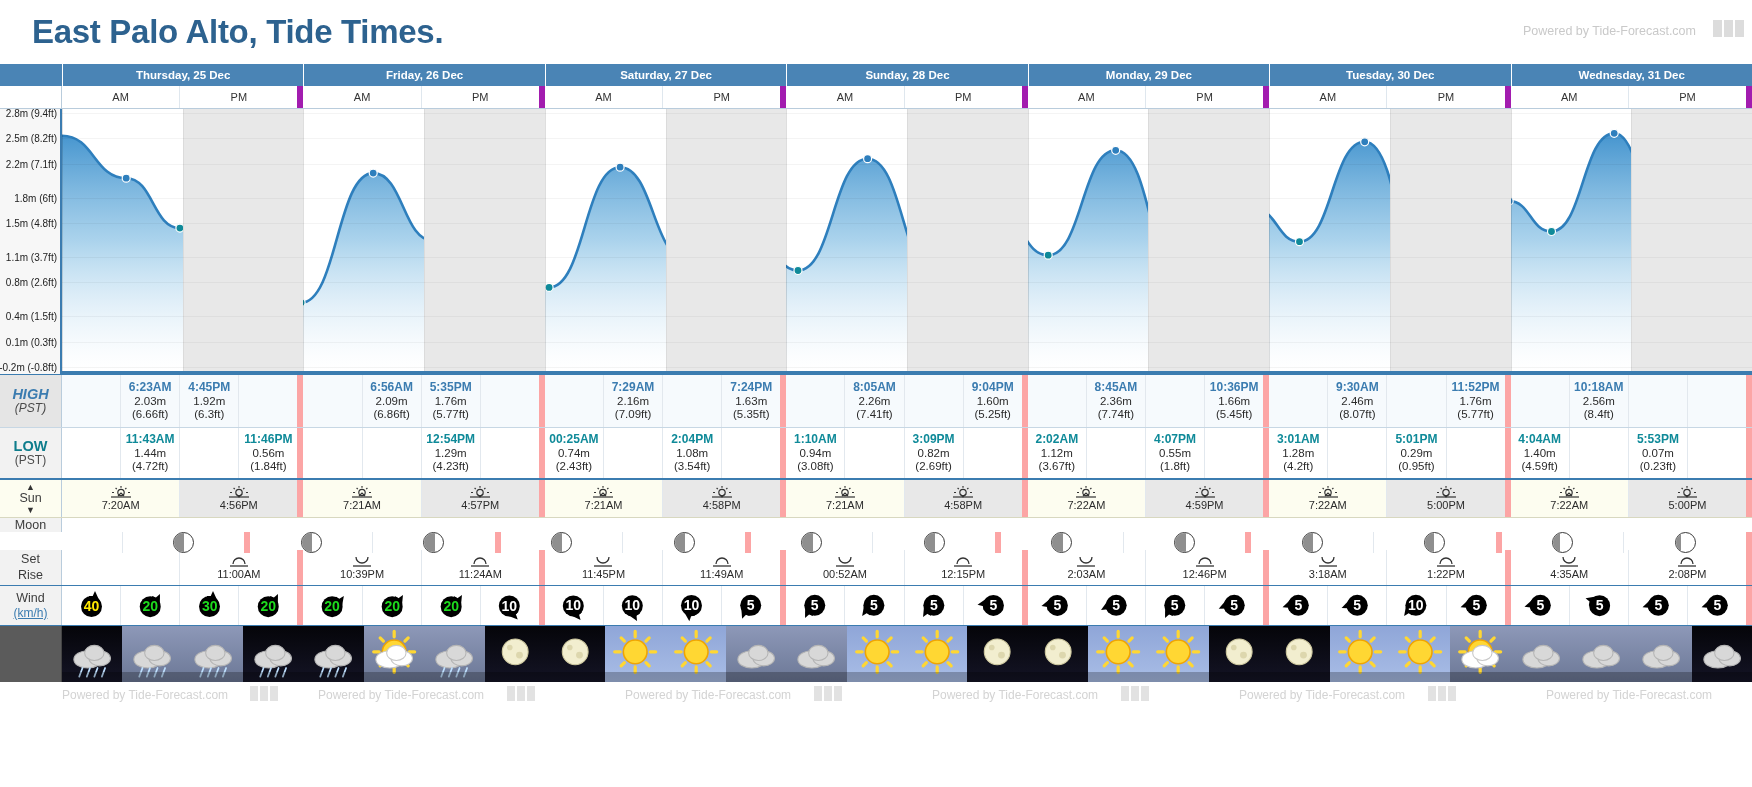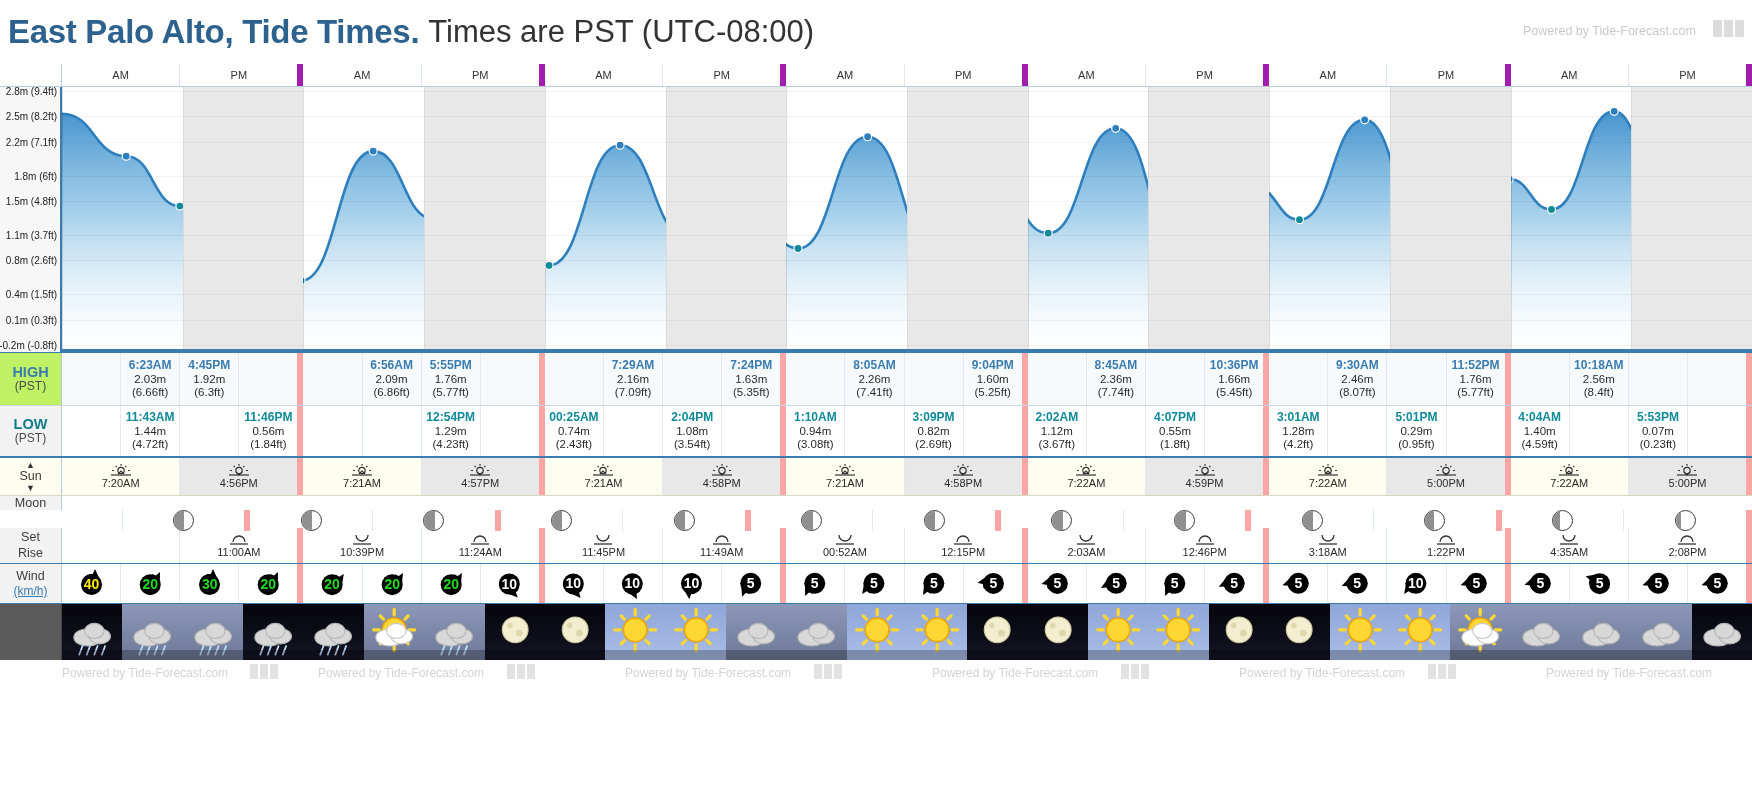--- a/index.html
+++ b/index.html
@@ -9,21 +9,21 @@
     background: #ffffff;
     overflow: hidden;
   }
   #app { position: relative; width: 1752px; height: 787px; }
 
   
   .header {
     height: 64px; position: relative;
     background: #ffffff;
     display: flex; align-items: center;
-    padding-left: 8px;
+    padding-left: 32px;
   }
   .title-strong {
     font-size: 33px; font-weight: bold; color: #2d628f;
     letter-spacing: -0.3px;
     white-space: nowrap;
   }
   .title-rest {
     font-size: 31px; color: #333333; font-weight: normal;
     margin-left: 9px; white-space: nowrap;
   }
@@ -91,21 +91,21 @@
   .cell {
     flex: 1 1 0; border-right: 1px solid #e2e8ee;
     display: flex; flex-direction: column; align-items: center; justify-content: center;
     text-align: center; font-size: 11.5px; color: #2b2b2b; line-height: 1.18;
     overflow: hidden;
   }
   .cell.daysep { border-right: 6px solid #fca5a5; }
 
   
   .row-high { height: 54px; background: #f6fafd; border-bottom: 1px solid #c7d7e4; border-top: 1px solid #3b7cb0;}
-  .row-high .rowlabel { background: #bef264; }
+  .row-high .rowlabel { background: #e5e5e5; font-style: italic; }
   .row-high .rowlabel .big { color: #3b7cb0; font-weight: bold; font-size: 14.5px; }
   .row-high .cell { background: #f6fafd; }
   .row-high .t { color: #3b7cb0; font-weight: bold; font-size: 12px; }
 
   
   .row-low { height: 52px; background: #ffffff; border-bottom: 2px solid #3b7cb0; }
   .row-low .rowlabel .big { color: #0f7d8c; font-weight: bold; font-size: 14.5px; }
   .row-low .t { color: #0f8a99; font-weight: bold; font-size: 12px; }
 
   
@@ -159,29 +159,38 @@
   .fbars { position: absolute; top: 4px; display: flex; gap: 2px; }
   .fbars span { display:block; width: 8px; height: 15px; background: #e2e2e2; }
 </style>
 </head>
 <body>
 
 <div id="app">
 
   <div class="header">
     <span class="title-strong">East Palo Alto, Tide Times.</span>
-    <span class="title-rest">Times are PST (UTC-08:00)</span>
     <span class="powered">Powered by Tide-Forecast.com</span>
     <span class="pw-bars">
       <span></span>
         <span></span>
         <span></span>
     </span>
   </div>
 
+  <div class="dayrow" id="dayrow">
+    <div class="gutter"></div>
+  <div class="daycell">Thursday, 25 Dec</div>
+      <div class="daycell">Friday, 26 Dec</div>
+      <div class="daycell">Saturday, 27 Dec</div>
+      <div class="daycell">Sunday, 28 Dec</div>
+      <div class="daycell">Monday, 29 Dec</div>
+      <div class="daycell">Tuesday, 30 Dec</div>
+      <div class="daycell">Wednesday, 31 Dec</div>
+    </div>
   <div class="ampmrow" id="ampmrow">
     <div class="gutter"></div>
   <div class="ampmcell">AM</div>
       <div class="ampmcell daysep">PM</div>
       <div class="ampmcell">AM</div>
       <div class="ampmcell daysep">PM</div>
       <div class="ampmcell">AM</div>
       <div class="ampmcell daysep">PM</div>
       <div class="ampmcell">AM</div>
       <div class="ampmcell daysep">PM</div>
@@ -350,21 +359,21 @@
           <div>(6.3ft)</div>
         </div>
         <div class="cell daysep"></div>
         <div class="cell"></div>
         <div class="cell">
           <div class="t">6:56AM</div>
           <div>2.09m</div>
           <div>(6.86ft)</div>
         </div>
         <div class="cell">
-          <div class="t">5:55PM</div>
+          <div class="t">5:35PM</div>
           <div>1.76m</div>
           <div>(5.77ft)</div>
         </div>
         <div class="cell daysep"></div>
         <div class="cell"></div>
         <div class="cell">
           <div class="t">7:29AM</div>
           <div>2.16m</div>
           <div>(7.09ft)</div>
         </div>

